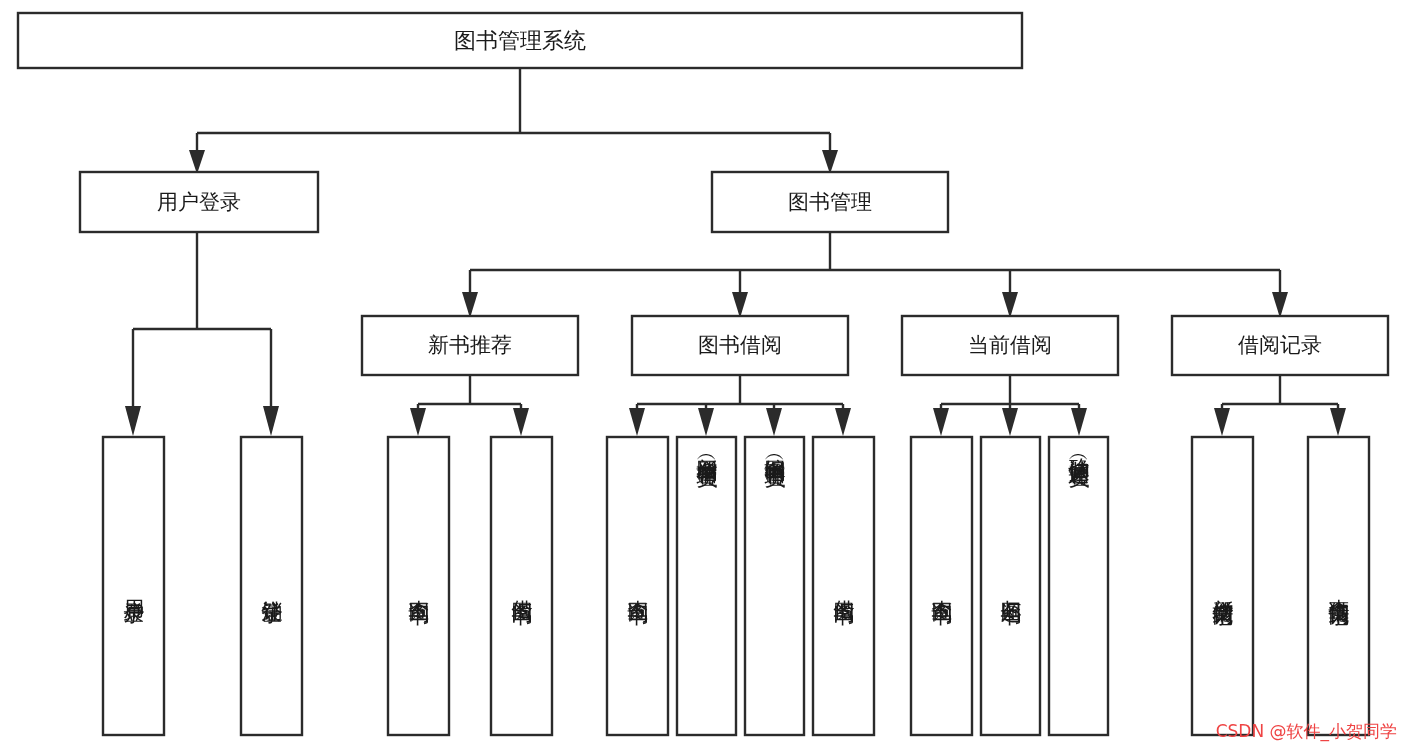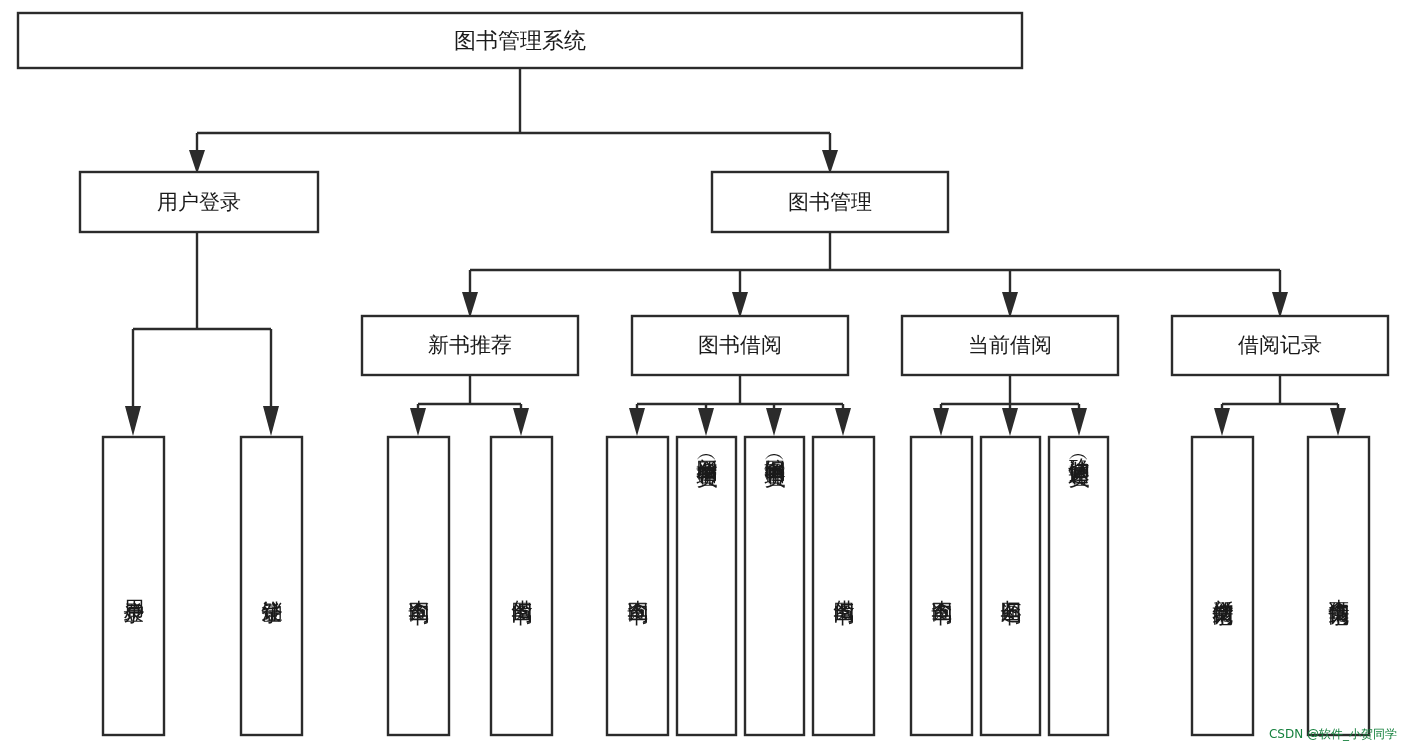--- a/index.html
+++ b/index.html
@@ -70,22 +70,22 @@
     line-height: 1.18;
     color: #1a1a1a;
     letter-spacing: 1.5px;
     white-space: nowrap;
   }
   .watermark {
     position: absolute;
     right: 8px;
     bottom: 4px;
     font-family: "DejaVu Sans", "Liberation Sans", sans-serif;
-    font-size: 12px;
-    color: #15803d;
+    font-size: 17px;
+    color: #ef4444;
     white-space: nowrap;
     user-select: none;
   }
 </style>
 </head>
 <body>
 
 <div id="diagram-root">
 
   <svg class="diagram-svg" viewBox="0 0 1405 747">

